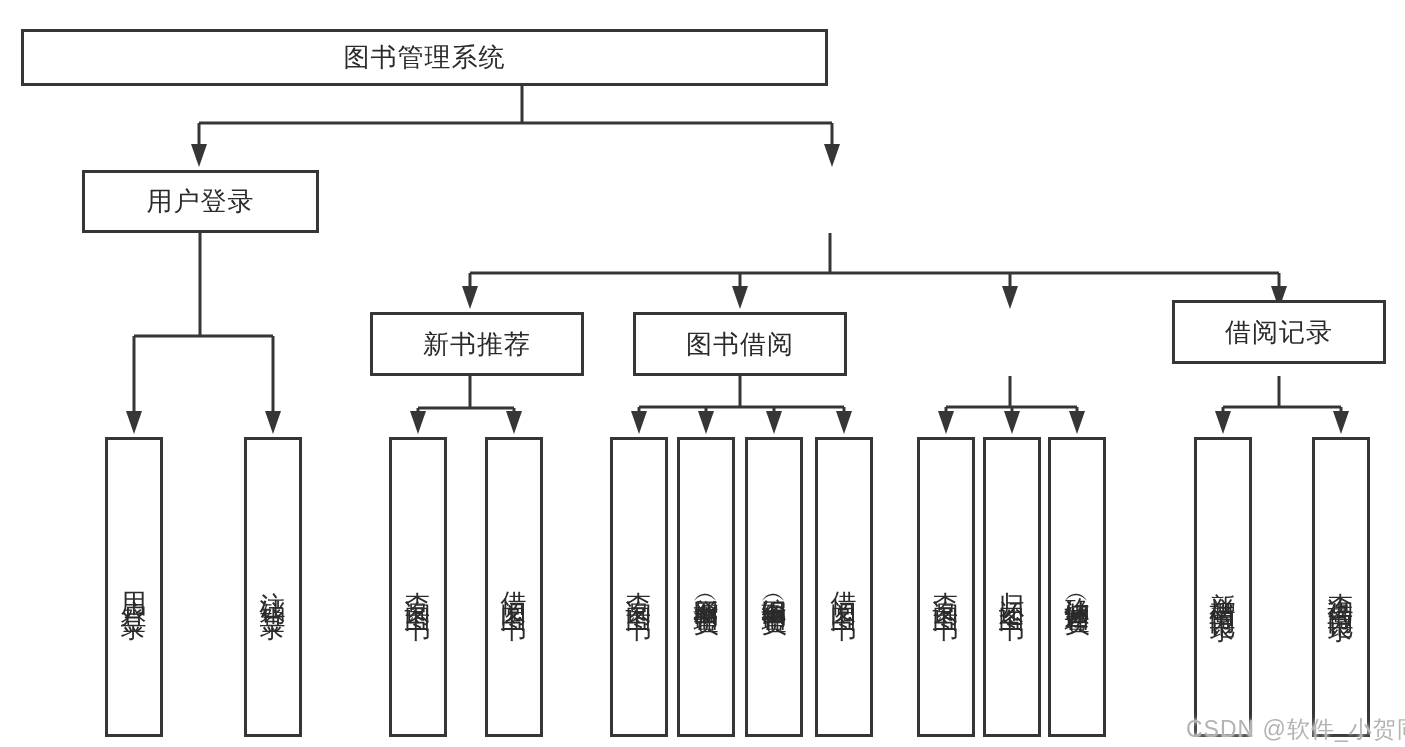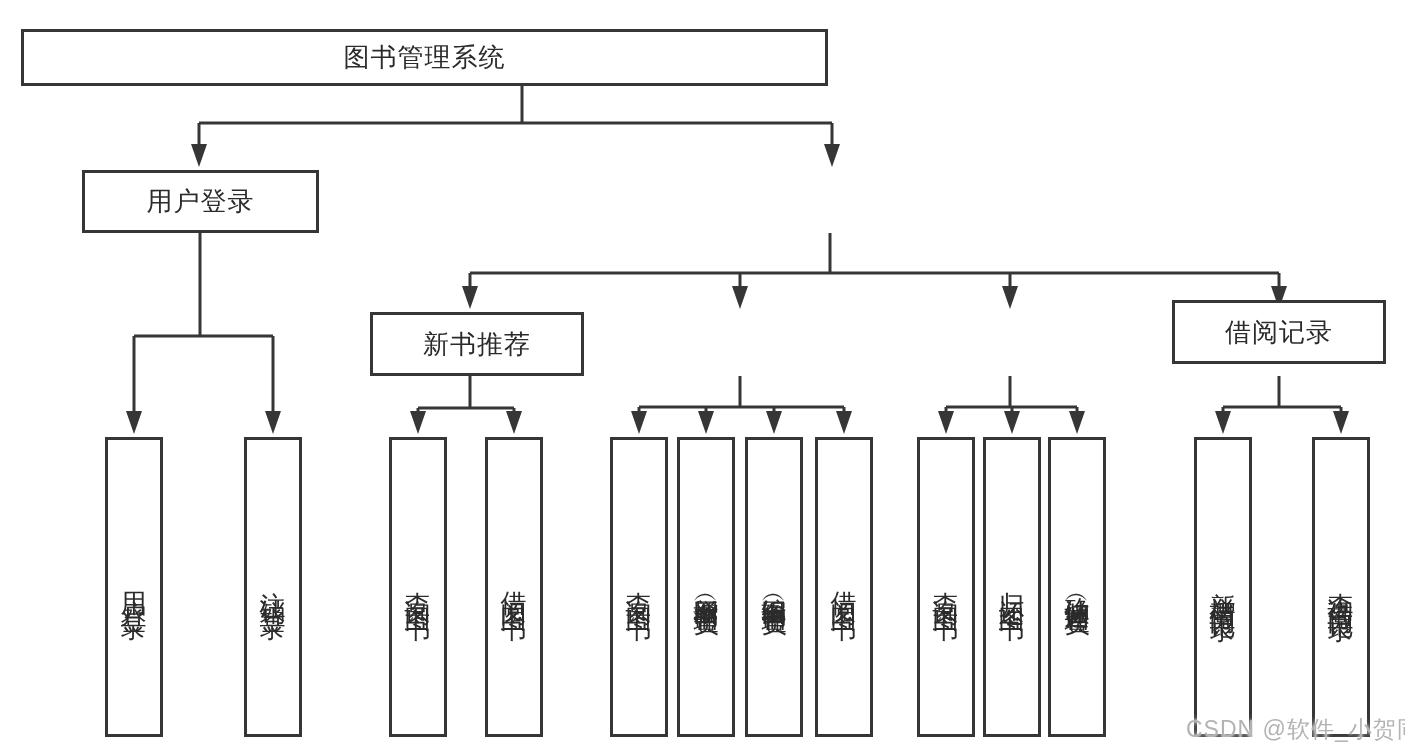--- a/index.html
+++ b/index.html
@@ -124,20 +124,23 @@
     <span>图书管理系统</span>
   </div>
 
   <div class="node hbox" style="left:82px; top:170px; width:237px; height:63px;">
     <span>用户登录</span>
   </div>
 
   <div class="node hbox" style="left:363px; top:312px; width:214px; height:64px;margin-left:7px;">
     <span>新书推荐</span>
   </div>
+  <div class="node hbox" style="left:633px; top:312px; width:214px; height:64px;">
+    <span>图书借阅</span>
+  </div>
   <div class="node hbox" style="left:1172px; top:300px; width:214px; height:64px;">
     <span>借阅记录</span>
   </div>
 
   <div class="node vbox" style="left:105px;">
     <span class="vtext">用户登录</span>
   </div>
   <div class="node vbox" style="left:244px;">
     <span class="vtext">注销登录</span>
   </div>

